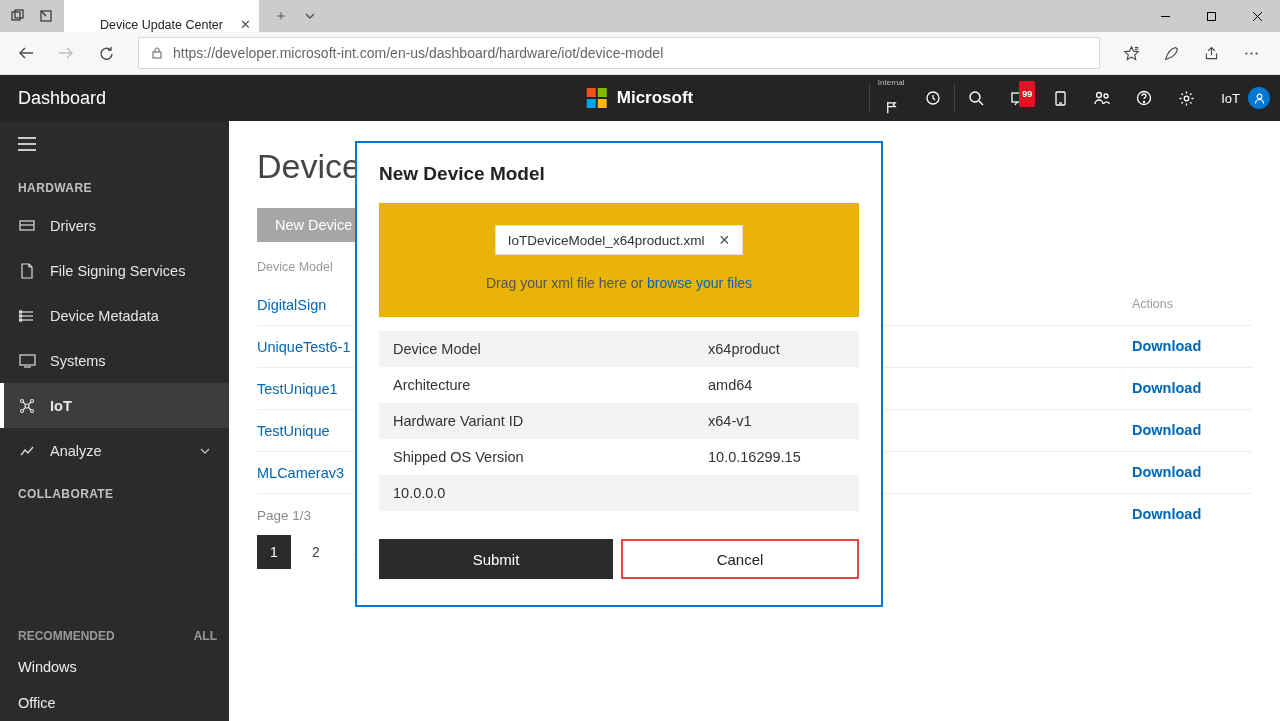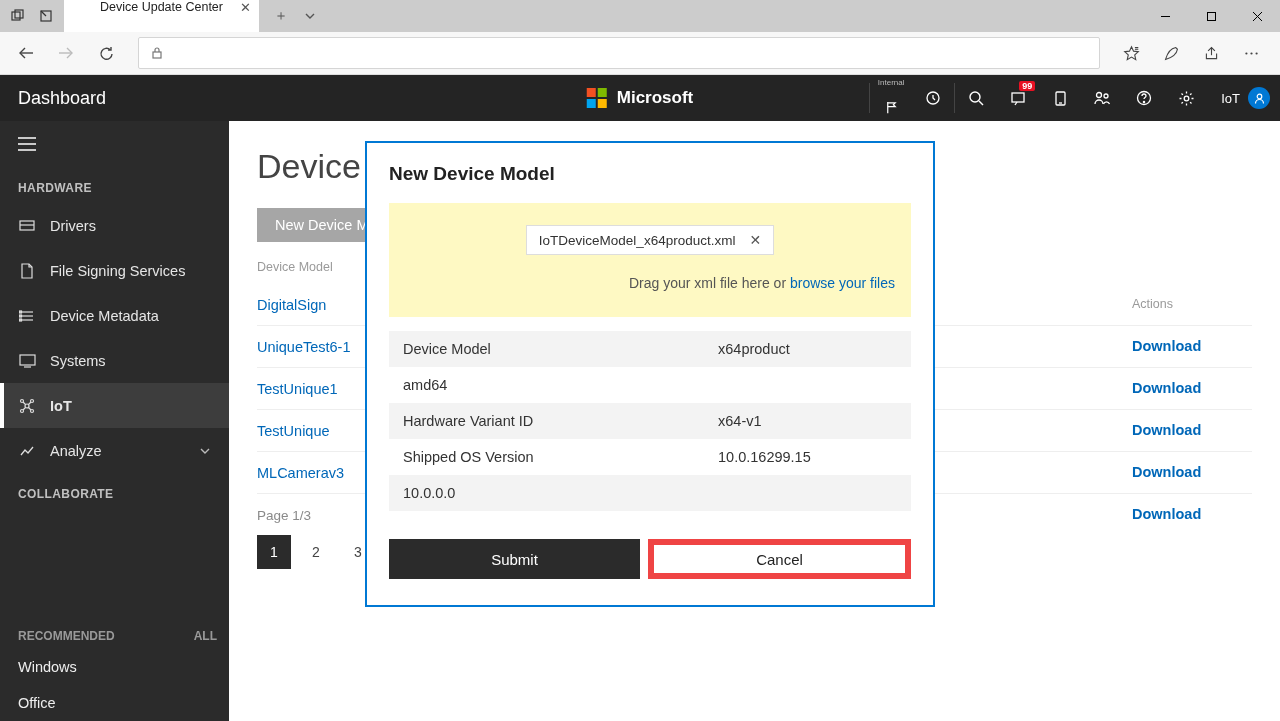--- a/index.html
+++ b/index.html
@@ -3,21 +3,21 @@
 <meta charset="utf-8">
 <style>
   * { box-sizing: border-box; margin: 0; padding: 0; }
   body { font-family: "Segoe UI", Tahoma, sans-serif; font-size: 14px; color: #333; background: #fff; width: 1280px; height: 721px; overflow: hidden; position: relative; }
 
   
   .titlebar { height: 32px; background: #ccc; display: flex; align-items: stretch; }
   .titlebar .tab-strip-left { display: flex; align-items: center; gap: 4px; padding: 0 6px; }
   .titlebar .tab-strip-left .sysbtn { width: 24px; height: 24px; display:flex; align-items:center; justify-content:center; color:#333; }
   .titlebar .tabs { display: flex; align-items: flex-end; }
-  .titlebar .tab { height: 32px; background: #fff; display: flex; align-items: flex-start; padding: 0 12px; gap: 10px; min-width: 195px; justify-content:center; position:relative;}
+  .titlebar .tab { height: 32px; background: #fff; display: flex; align-items: flex-end; padding: 0 12px; gap: 10px; min-width: 195px; justify-content:center; position:relative;}
   .titlebar .tab span { font-size: 12.5px; color: #222; }
   .titlebar .tab .tab-x { position:absolute; right:8px; font-size: 13px; color:#555;}
   .titlebar .tab-actions { display:flex; align-items:center; gap:8px; padding: 0 8px; color:#555;}
   .titlebar .spacer { flex:1; }
   .titlebar .window-controls { display:flex; }
   .titlebar .window-controls .wc { width: 46px; height:32px; display:flex; align-items:center; justify-content:center; color:#000; }
 
   .navbar { height: 43px; background: #f7f7f7; border-bottom: 1px solid #ddd; display:flex; align-items:center; padding: 0 8px; gap:4px;}
   .navbar .navbtn { width:36px; height:36px; display:flex; align-items:center; justify-content:center; color:#444; }
   .navbar .navbtn.disabled { color: #bbb; }
@@ -34,21 +34,21 @@
   .ms-logo { width:20px; height:20px; display:grid; grid-template-columns:1fr 1fr; grid-template-rows:1fr 1fr; gap:2px;}
   .ms-logo div:nth-child(1){background:#f25022;}
   .ms-logo div:nth-child(2){background:#7fba00;}
   .ms-logo div:nth-child(3){background:#00a4ef;}
   .ms-logo div:nth-child(4){background:#ffb900;}
   .ms-text{ font-size:17px; font-weight:600; color:#fff;}
   .app-header .header-right { margin-left:auto; display:flex; align-items:stretch; height:100%;}
   .app-header .vdiv { width:1px; background:#444; margin:8px 0;}
   .app-header .hicon { width:42px; display:flex; align-items:center; justify-content:center; color:#fff; position:relative; font-size:15px;}
   .app-header .internal { position:absolute; top:3px; font-size:8px; color:#bbb; text-align:center; width:100%; left:0;}
-  .app-header .badge { position:absolute; top:6px; right:4px; background:#e81123; color:#fff; font-size:9px; padding:0 3px; border-radius:2px; font-weight:600;}
+  .app-header .badge { position:absolute; top:6px; right:4px; background:#e81123; color:#fff; font-size:9px; padding:8px 3px; border-radius:2px; font-weight:600;}
   .app-header .user-pill { padding:0 10px 0 14px; display:flex; align-items:center; gap:8px; color:#fff; font-size:13px;}
   .app-header .avatar { width:22px; height:22px; border-radius:50%; background:#0078d4; display:flex; align-items:center; justify-content:center; color:#fff;}
 
   
   .shell { display:flex; height: calc(721px - 32px - 43px - 46px); }
   .sidebar { width:229px; background:#2b2b2b; color:#ddd; display:flex; flex-direction:column; }
   .sidebar .ham { height:46px; display:flex; align-items:center; padding-left:18px; border-bottom:1px solid #2b2b2b; }
   .sidebar .ham svg { stroke:#fff;}
   .sidebar .section-label { padding: 14px 18px 8px 18px; font-size:12px; color:#c0c0c0; font-weight:700; letter-spacing:0.4px;}
   .sidebar .nav-item { height:45px; display:flex; align-items:center; gap:14px; padding:0 18px; color:#e6e6e6; font-size:14.5px; cursor:pointer; position:relative;}
@@ -69,35 +69,35 @@
   .model-row a.model-name{ color:#0067b8; text-decoration:none; font-size:14.5px;}
   .actions-col{ position:absolute; right:28px; top:176px; width:120px;}
   .actions-title{ color:#9a9a9a; font-size:12.5px; margin-bottom:14px;}
   .actions-col a{ display:block; color:#0067b8; text-decoration:none; font-size:14.5px; height:42px; line-height:42px;font-weight:bold;}
   .pager{ margin-top:14px; color:#8a8a8a; font-size:13.5px;}
   .pager-btns{ margin-top:12px; display:flex; gap:8px;}
   .pgbtn{ width:34px; height:34px; display:flex; align-items:center; justify-content:center; font-size:14px; color:#444;}
   .pgbtn.active{ background:#2b2b2b; color:#fff;}
 
   
-  .dialog { position:absolute; left:365px; top:141px; width:570px; background:#fff; border:2px solid #0078d4; padding: 20px 22px 26px 22px;}
+  .dialog { position:absolute; left:355px; top:141px; width:528px; background:#fff; border:2px solid #0078d4; padding: 20px 22px 26px 22px;}
   .dialog h3{ font-size:19px; font-weight:600; color:#222; }
-  .dropzone{ margin-top:18px; background:#fef9c3; padding: 22px 16px 26px 16px; text-align:center;}
+  .dropzone{ margin-top:18px; background:#eab308; padding: 22px 16px 26px 16px; text-align:center;}
   .file-chip{ display:inline-flex; align-items:center; gap:14px; background:#fff; border:1px solid #ddd; padding:6px 12px; font-size:13.5px; color:#333;}
   .file-chip .x{ color:#555; font-size:14px;}
-  .drop-text{ margin-top:20px; font-size:14px; color:#555;text-align:right;}
+  .drop-text{ margin-top:20px; font-size:14px; color:#555;}
   .drop-text a{ color:#0067b8; text-decoration:none;}
   .props{ margin-top:14px;}
   .prow{ display:flex; padding:10px 14px; font-size:14.5px; color:#333;}
   .prow:nth-child(odd){ background:#f3f3f3;}
   .prow .plabel{ flex:0 0 315px;}
   .dlg-btns{ margin-top:28px; display:flex; gap:8px;}
   .dlg-btns .btn{ flex:1; height:40px; display:flex; align-items:center; justify-content:center; font-size:15px; cursor:pointer;}
   .btn-submit{ background:#2b2b2b; color:#fff;}
-  .btn-cancel{ background:#fff; color:#222; border:6px solid #ef4444;}
+  .btn-cancel{ background:#fff; color:#222; border:2px solid #ef4444;}
 
   svg { display:block; }
 </style>
 </head>
 <body>
 
 <div class="titlebar">
   <div class="tab-strip-left">
     <div class="sysbtn">
         <svg width="14" height="14" viewBox="0 0 14 14" fill="none" stroke="currentColor" stroke-width="1.2">
@@ -166,20 +166,21 @@
         <path d="M13 2 L13 5 L10 5"></path>
       </svg>
     </div>
   <div class="urlbox">
     <span class="lock">
         <svg width="12" height="14" viewBox="0 0 12 14" fill="none" stroke="currentColor" stroke-width="1.2">
           <rect x="2" y="6" width="8" height="6"></rect>
           <path d="M4 6 V4 a2 2 0 0 1 4 0 V6"></path>
         </svg>
       </span>
+    <span class="url">https://developer.microsoft-int.com/en-us/dashboard/hardware/iot/device-model</span>
   </div>
   <div class="right-icons">
     <div class="ri">
         <svg width="17" height="17" viewBox="0 0 20 20" fill="none" stroke="currentColor" stroke-width="1.3">
           <path d="M10 2 L12.4 7.2 L18 7.8 L13.8 11.6 L15 17.2 L10 14.2 L5 17.2 L6.2 11.6 L2 7.8 L7.6 7.2 Z"></path>
           <line x1="14" y1="3" x2="18" y2="3"></line>
           <line x1="14" y1="5" x2="18" y2="5"></line>
         </svg>
       </div>
     <div class="ri">
@@ -428,20 +429,21 @@
     <div class="drop-text">
       <span>Drag your xml file here or </span><a>browse your files</a>
     </div>
   </div>
   <div class="props">
     <div class="prow">
         <span class="plabel">Device Model</span>
         <span>x64product</span>
       </div>
     <div class="prow">
+        <span class="plabel">Architecture</span>
         <span>amd64</span>
       </div>
     <div class="prow">
         <span class="plabel">Hardware Variant ID</span>
         <span>x64-v1</span>
       </div>
     <div class="prow">
         <span class="plabel">Shipped OS Version</span>
         <span>10.0.16299.15</span>
       </div>

